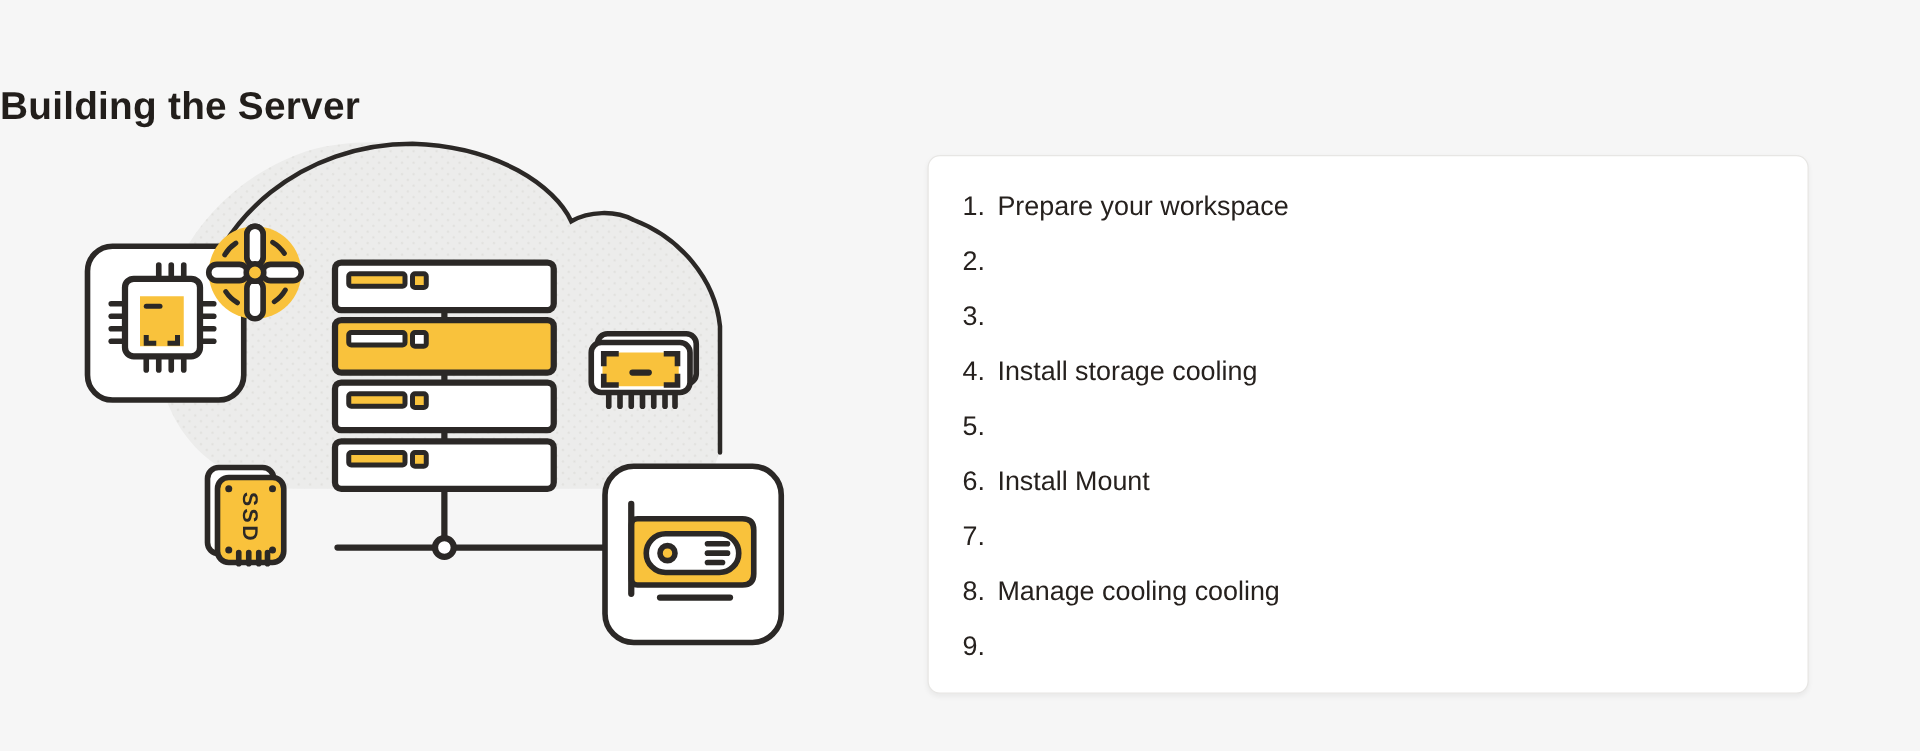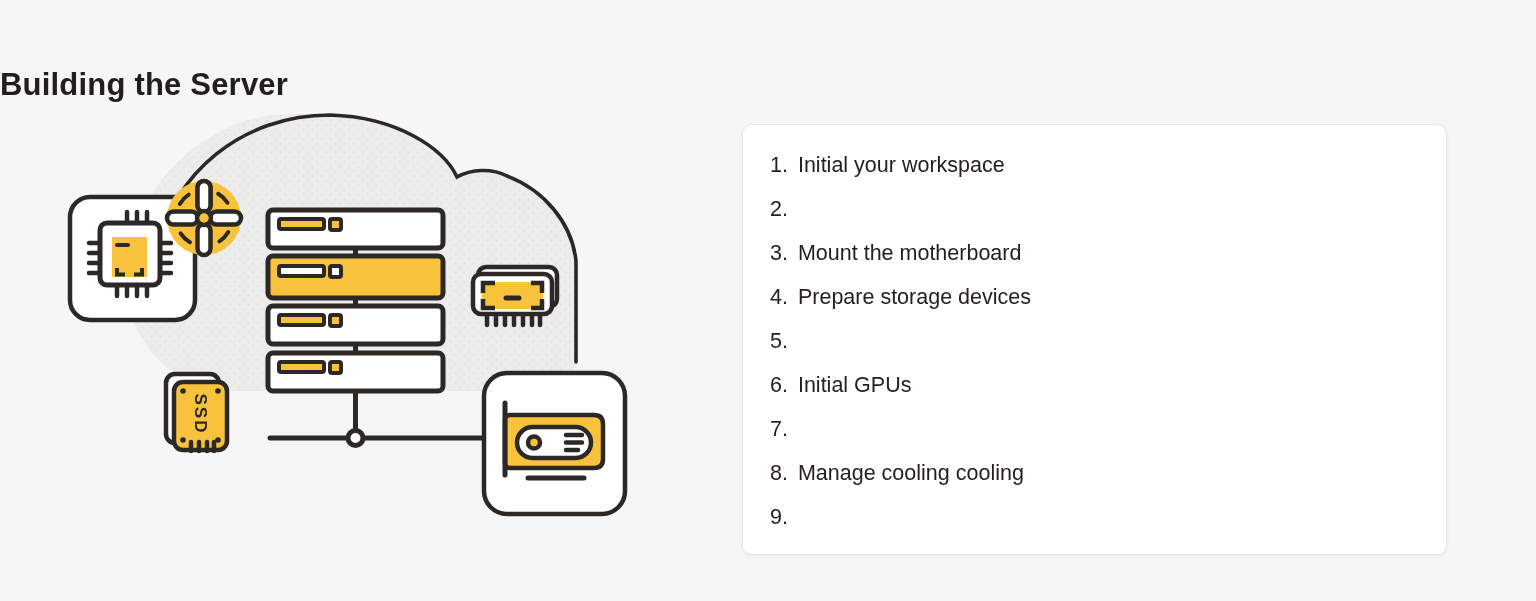--- a/index.html
+++ b/index.html
@@ -175,39 +175,38 @@
       <line x1="566" y1="442.5" x2="582" y2="442.5"></line>
       <line x1="566" y1="450" x2="578" y2="450"></line>
     </g>
     <line x1="528" y1="478" x2="584" y2="478" stroke="#2B2826" stroke-width="5" stroke-linecap="round"></line>
   </g>
 </svg>
 
 <div class="steps-card">
   <div class="step-row">
     <span class="step-num">1.</span>
-    <span class="step-label">Initial your workspace</span>
+    <span class="step-label">Prepare your workspace</span>
   </div>
   <div class="step-row">
     <span class="step-num">2.</span>
   </div>
   <div class="step-row">
     <span class="step-num">3.</span>
-    <span class="step-label">Mount the motherboard</span>
   </div>
   <div class="step-row">
     <span class="step-num">4.</span>
-    <span class="step-label">Prepare storage devices</span>
+    <span class="step-label">Install storage cooling</span>
   </div>
   <div class="step-row">
     <span class="step-num">5.</span>
   </div>
   <div class="step-row">
     <span class="step-num">6.</span>
-    <span class="step-label">Initial GPUs</span>
+    <span class="step-label">Install Mount</span>
   </div>
   <div class="step-row">
     <span class="step-num">7.</span>
   </div>
   <div class="step-row">
     <span class="step-num">8.</span>
     <span class="step-label">Manage cooling cooling</span>
   </div>
   <div class="step-row">
     <span class="step-num">9.</span>

